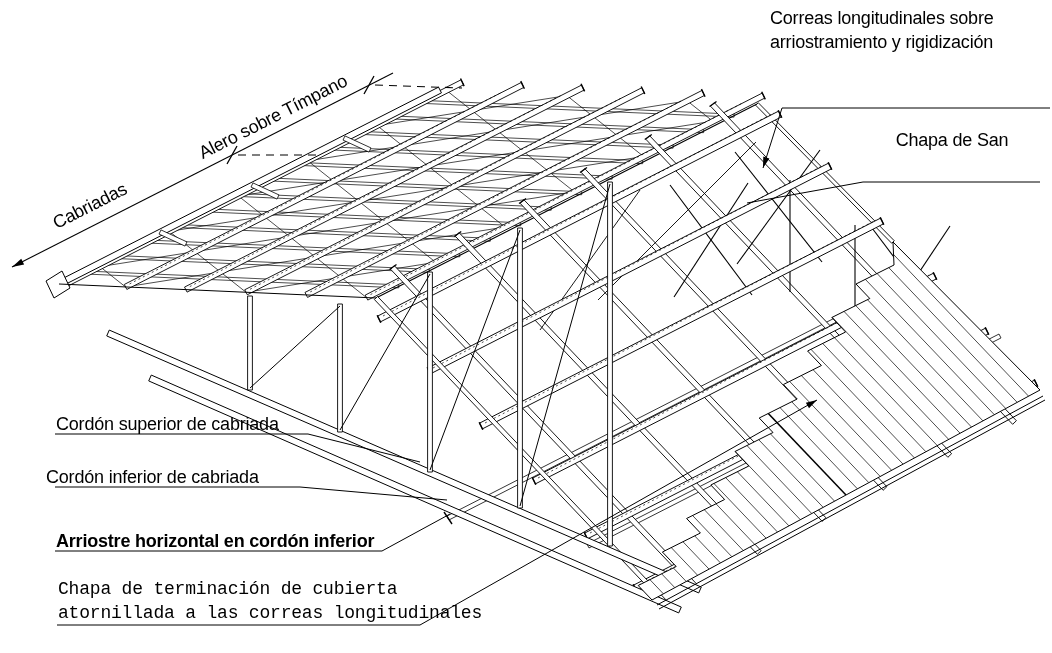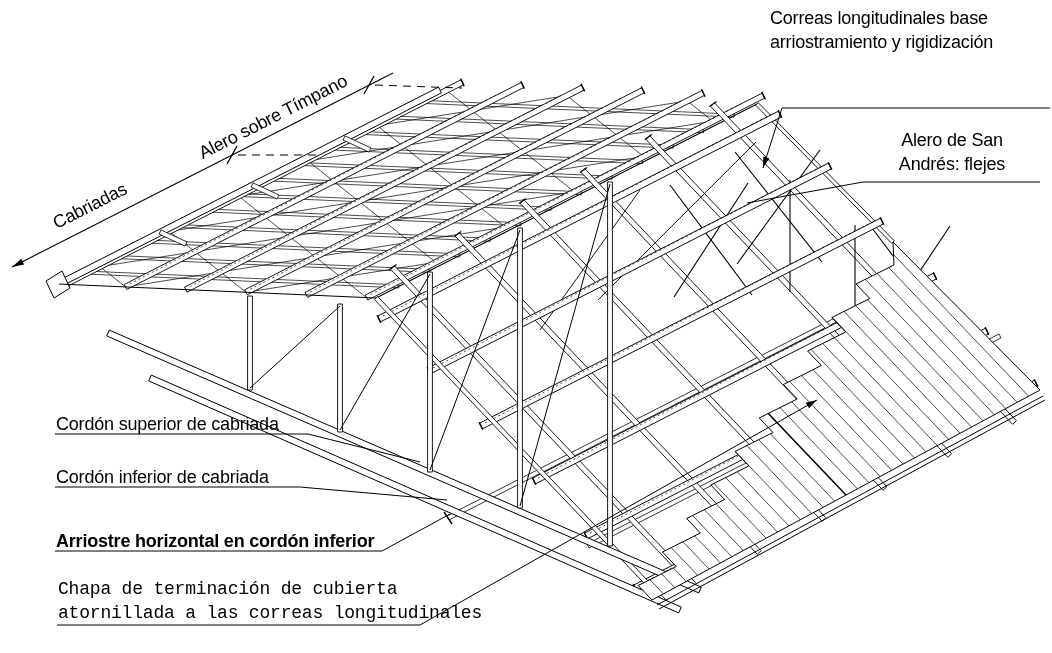--- a/index.html
+++ b/index.html
@@ -238,36 +238,35 @@
         <line x1="382" y1="551" x2="450" y2="514" stroke="#000" stroke-width="1" stroke-linecap="butt"></line>
         <line x1="57" y1="625" x2="420" y2="625" stroke="#000" stroke-width="1" stroke-linecap="butt"></line>
         <line x1="420" y1="625" x2="817" y2="400" stroke="#000" stroke-width="1" stroke-linecap="butt"></line>
       </g>
       <polygon points="12,267 21.24154284222701,258.70338105640116 24.145546586129885,264.406604903963" fill="#000"></polygon>
       <polygon points="763,168 763.270113630516,156.54718206611972 769.3715038727609,158.4792889761639" fill="#000"></polygon>
       <polygon points="817,400 809.0079177915488,408.2077172206014 805.8522834674002,402.63977576865926" fill="#000"></polygon>
     </svg>
 
   <div class="lbl" style="left:770px;top:6px;">
-    <div>Correas longitudinales base</div>
+    <div>Correas longitudinales sobre</div>
     <div>arriostramiento y rigidización</div>
   </div>
 
   <div class="lbl ctr" style="left:872px;top:128px;width:160px;">
-    <div>Alero de San</div>
-    <div>Andrés: flejes</div>
+    <div>Chapa de San</div>
   </div>
 
   <div class="lbl rot" style="left:54px;top:212px;">Cabriadas</div>
 
   <div class="lbl rot" style="left:200px;top:142px;">Alero sobre Tímpano</div>
 
   <div class="lbl" style="left:56px;top:412px;">Cordón superior de cabriada</div>
 
-  <div class="lbl" style="left:56px;top:465px;">Cordón inferior de cabriada</div>
+  <div class="lbl" style="left:46px;top:465px;">Cordón inferior de cabriada</div>
 
   <div class="lbl" style="left:56px;top:529px;font-weight:bold;">Arriostre horizontal en cordón inferior</div>
 
   <div class="lbl" style="left:58px;top:577px;font-family:Liberation Mono, monospace;">
     <div>Chapa de terminación de cubierta</div>
     <div>atornillada a las correas longitudinales</div>
   </div>
 
 </div>
 

